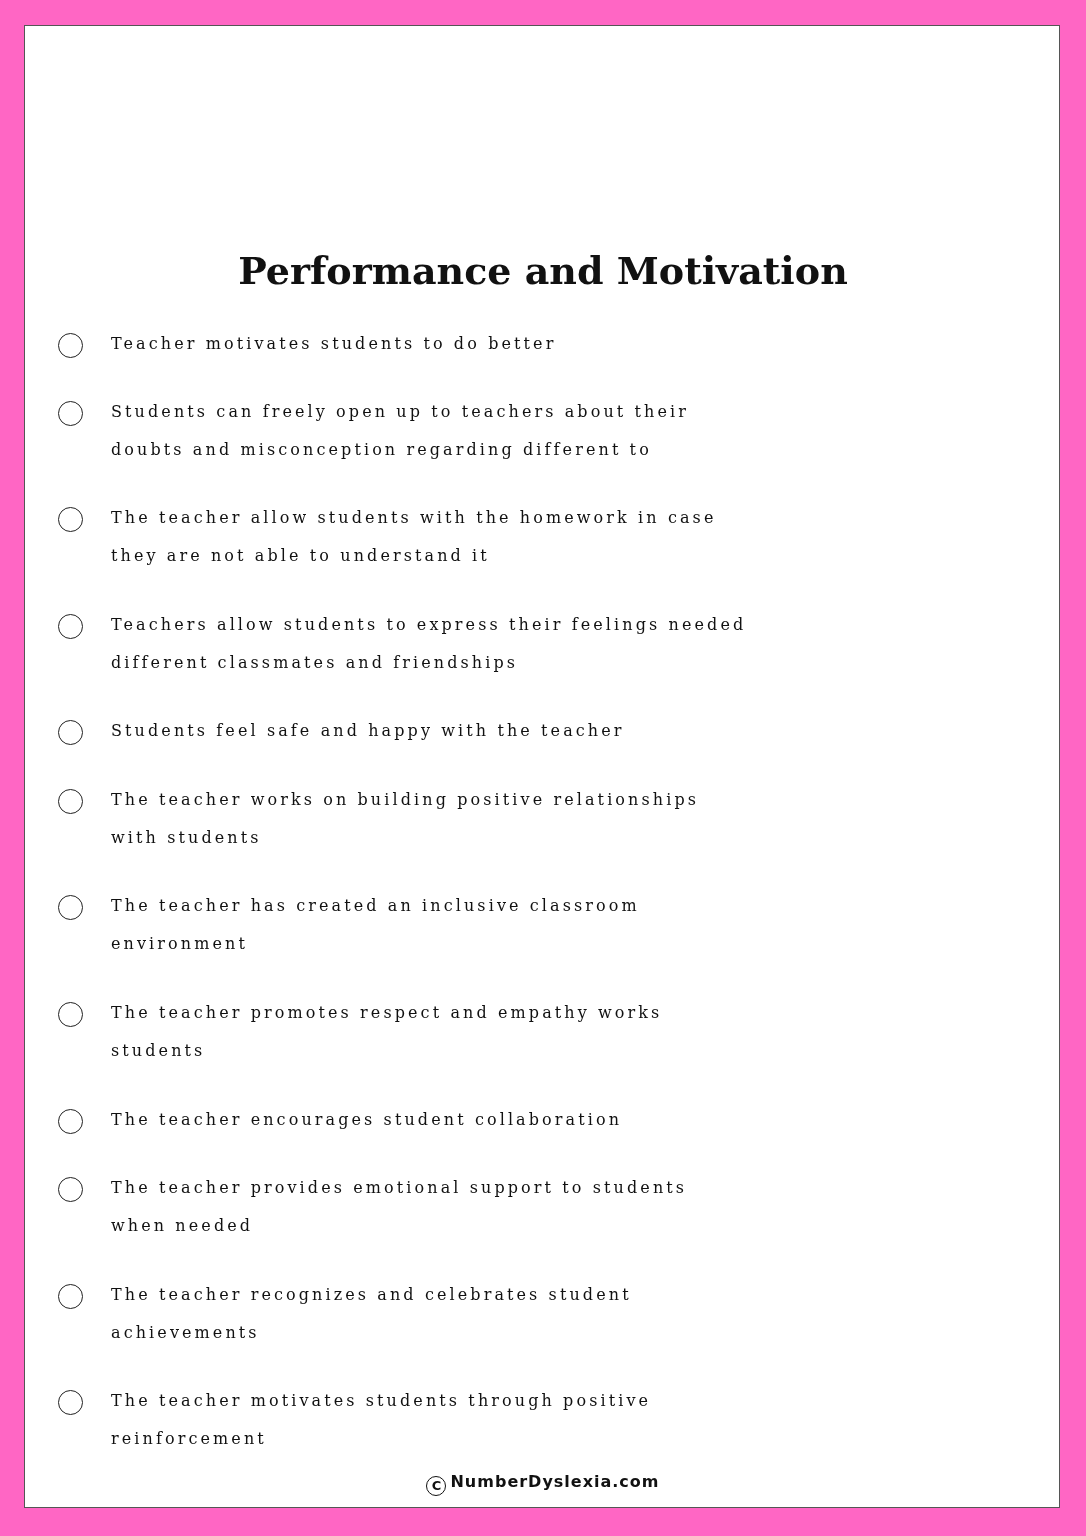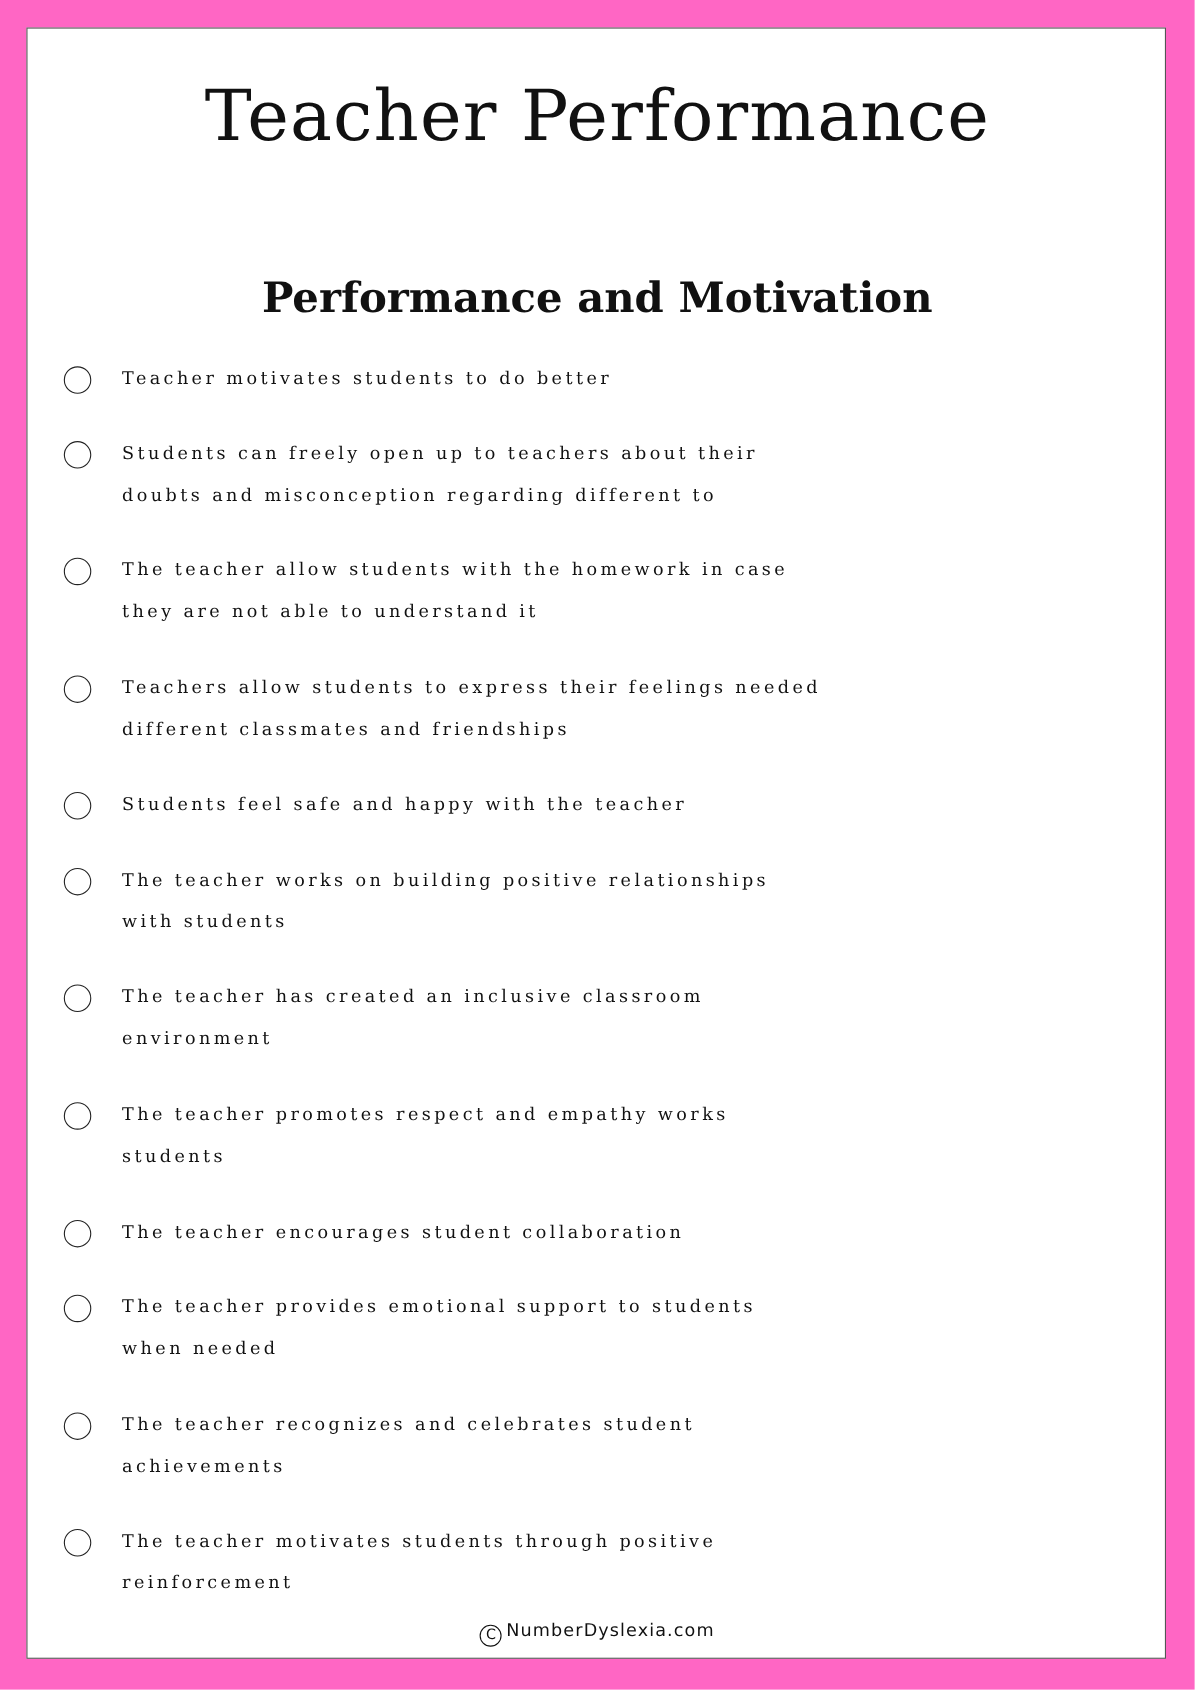--- a/index.html
+++ b/index.html
@@ -62,20 +62,21 @@
       white-space: pre-line;
     }
     .footer {
       position: absolute;
       left: 0; right: 0; top: 1472px;
       text-align: center;
       font-family: "DejaVu Sans", sans-serif;
       font-size: 16px;
       letter-spacing: 1px;
       color: #111;
+      font-weight: bold;
     }
     .copy-icon {
       display: inline-block;
       width: 20px; height: 20px;
       border: 1.6px solid #111;
       border-radius: 50%;
       box-sizing: border-box;
       font-size: 13px;
       line-height: 17px;
       text-align: center;
@@ -83,21 +84,21 @@
       vertical-align: -3px;
       margin-right: 4px;
     }
   </style>
 </head>
 <body style="background: rgb(255, 102, 196);">
 
 <div class="panel"></div>
 
 <h1 class="title">
-  <span>Teacher Performance</span><br>
+  <br>
 </h1>
 
 <h2 class="subtitle">Performance and Motivation</h2>
 
 <div id="checklist">
   <div class="item" style="top: 325px;">
       <span class="circle"></span>
       <span class="text">Teacher motivates students to do better</span>
     </div>
   <div class="item" style="top: 393px;">

